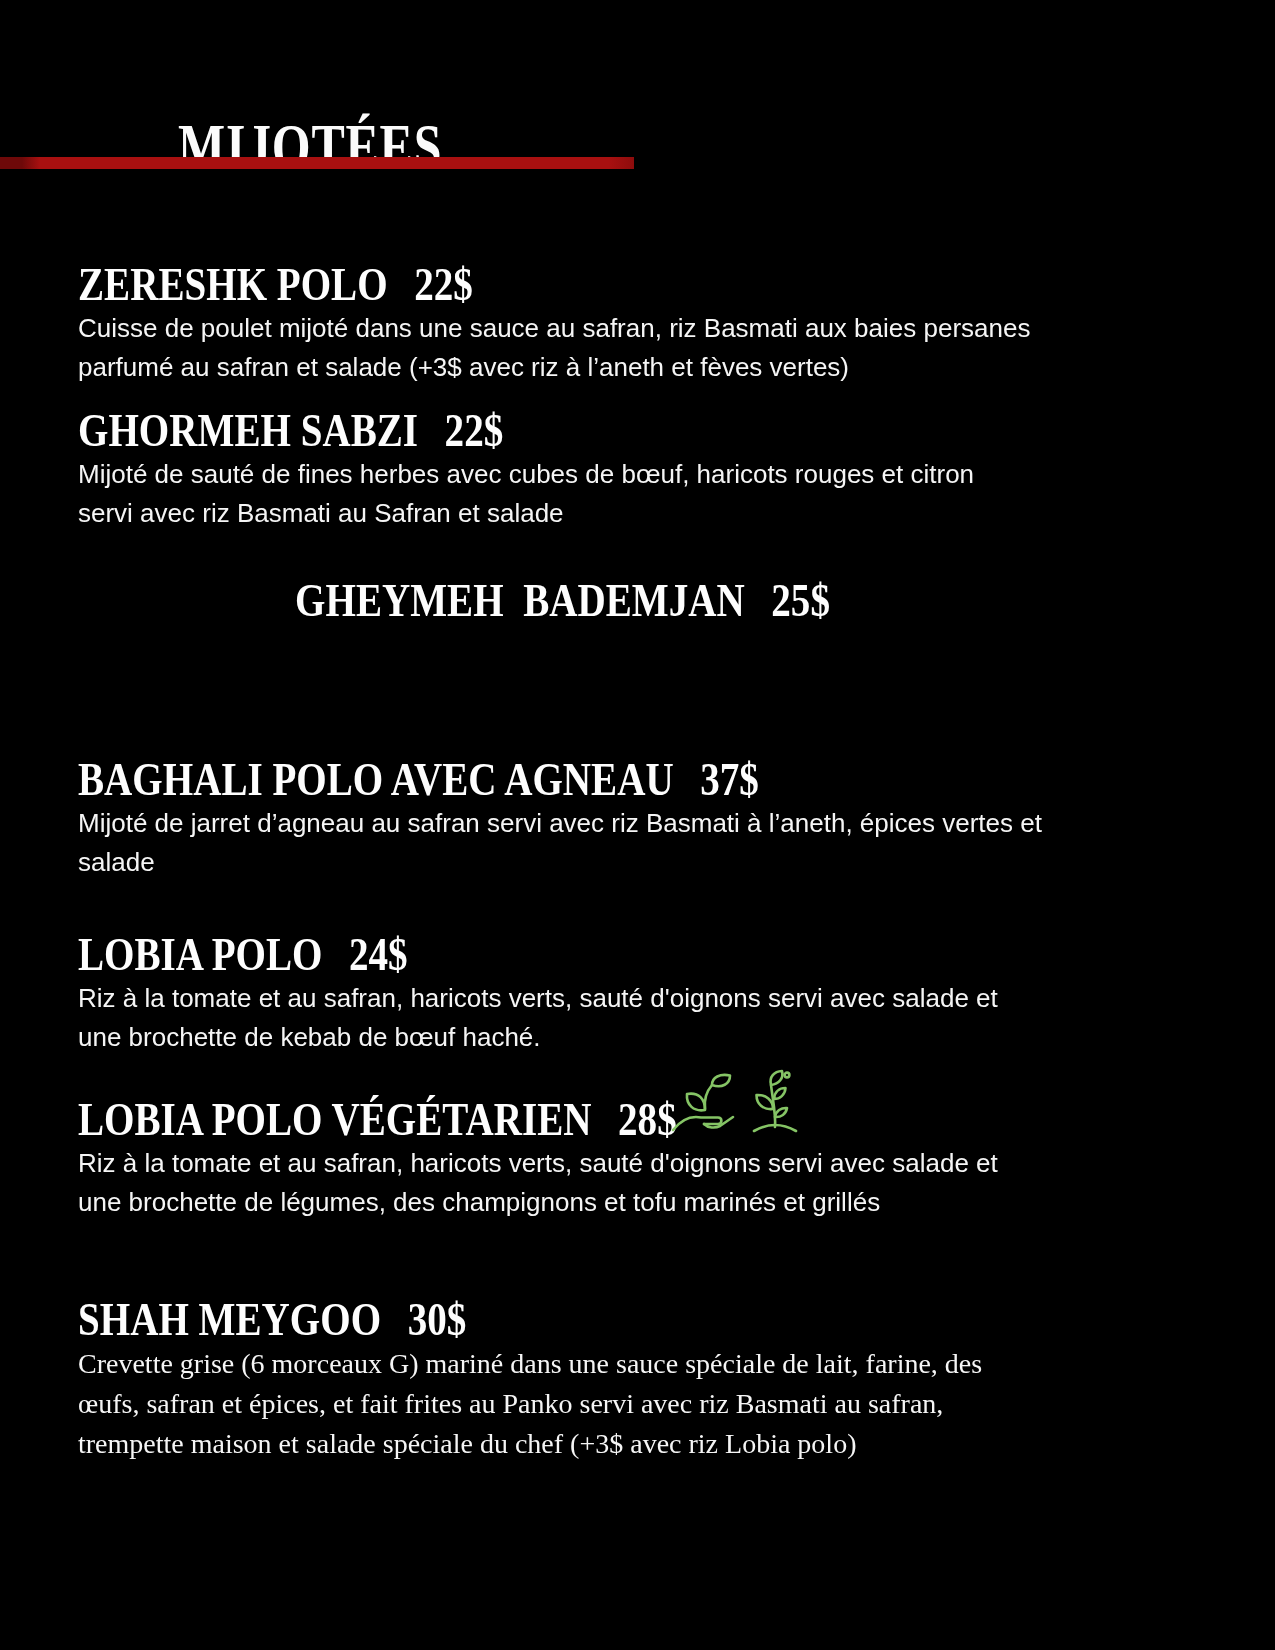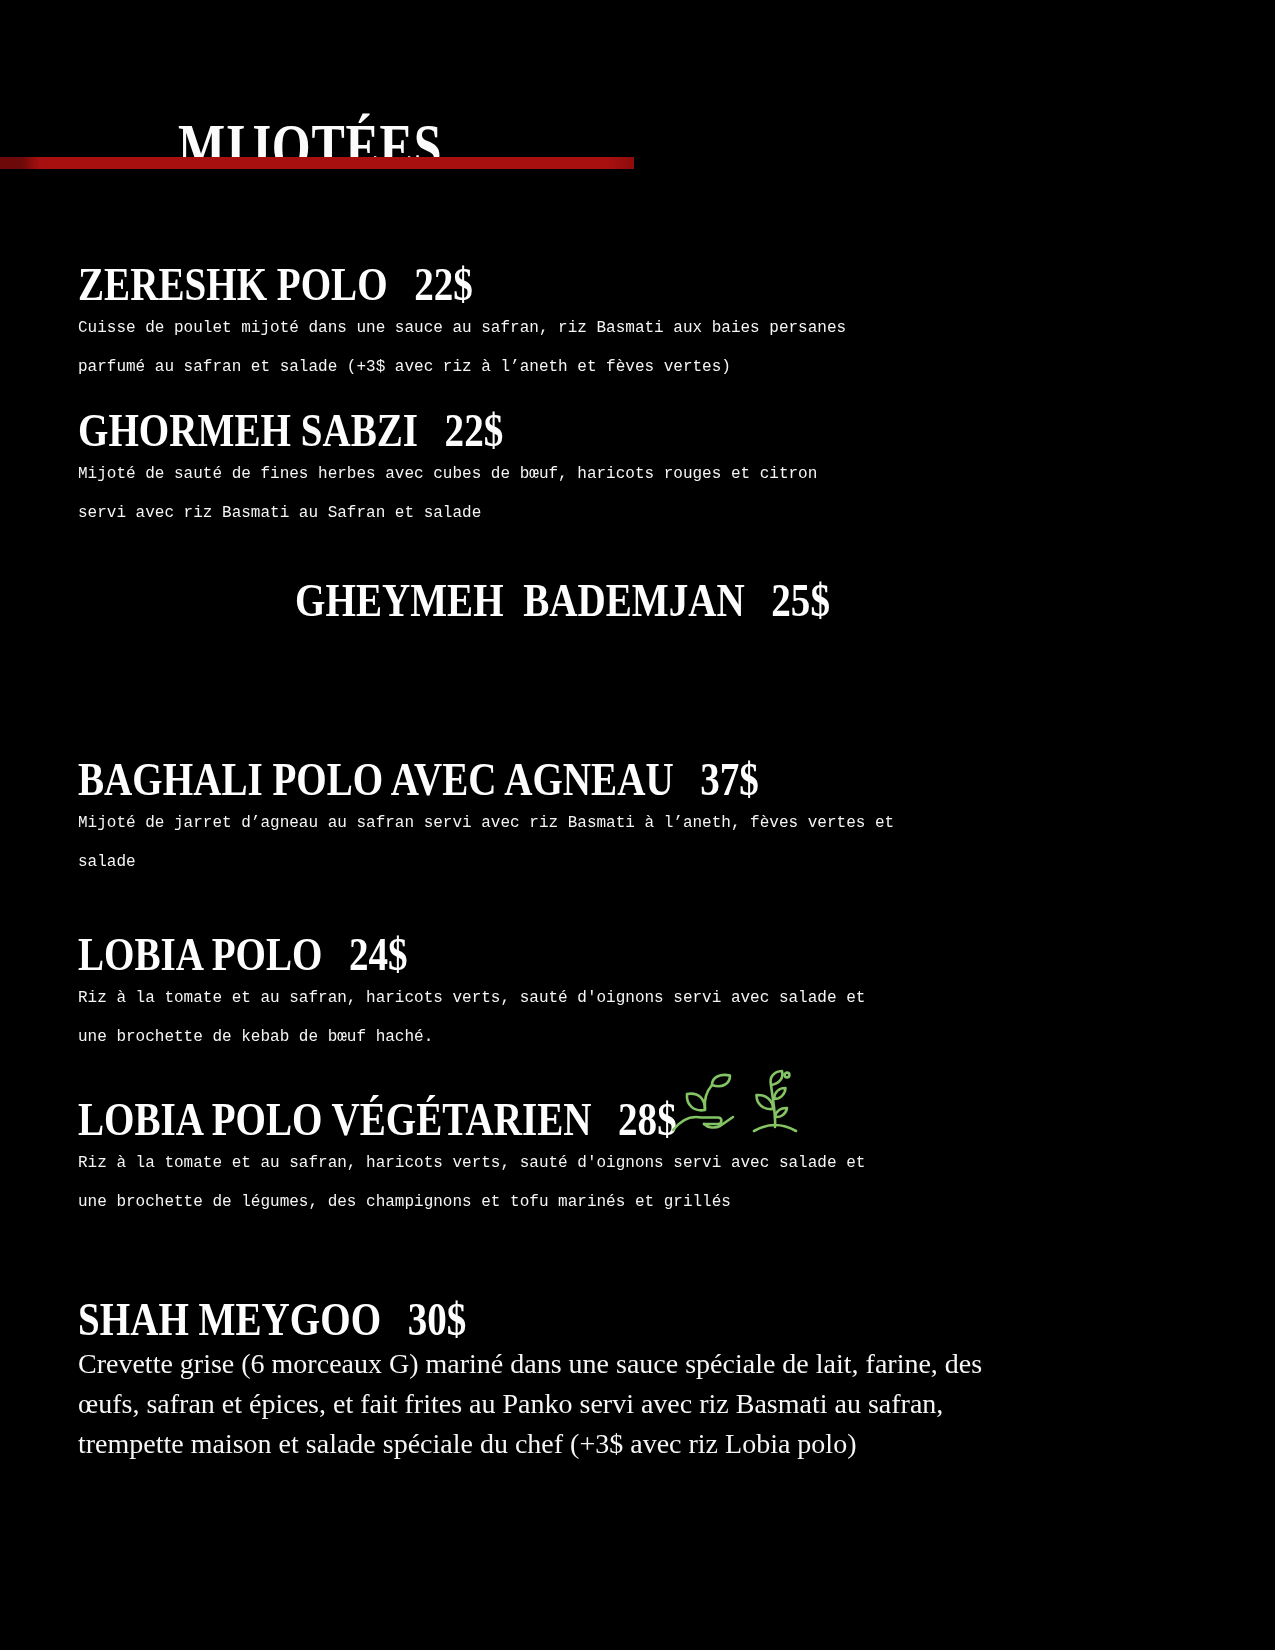--- a/index.html
+++ b/index.html
@@ -57,22 +57,22 @@
     transform: scaleX(0.85);
     transform-origin: left top;
     white-space: pre;
     color: #fdfdfd;
   }
   .item-price {
     margin-left: 0.68em;
   }
   .item-desc {
     margin-top: 1px;
-    font-family: Liberation Mono, monospace;
-    font-size: 16px;
+    font-family: Liberation Sans, sans-serif;
+    font-size: 26px;
     line-height: 39px;
     color: #f5f5f5;
     white-space: pre-line;
   }
   .item-desc.serif {
     font-family: "Liberation Serif", serif;
     font-size: 28px;
     line-height: 40px;
   }
   .veg-icons {
@@ -104,21 +104,21 @@
   <div class="item-desc">Mijoté de sauté de fines herbes avec cubes de bœuf, haricots rouges et citron
 servi avec riz Basmati au Safran et salade</div>
 </section>
 
 <section class="menu-section s3">
   <div class="item-heading"><span>GHEYMEH  BADEMJAN</span><span class="item-price">25$</span></div>
 </section>
 
 <section class="menu-section s4">
   <div class="item-heading"><span>BAGHALI POLO AVEC AGNEAU</span><span class="item-price">37$</span></div>
-  <div class="item-desc">Mijoté de jarret d’agneau au safran servi avec riz Basmati à l’aneth, fèves vertes et
+  <div class="item-desc">Mijoté de jarret d’agneau au safran servi avec riz Basmati à l’aneth, épices vertes et
 salade</div>
 </section>
 
 <section class="menu-section s5">
   <div class="item-heading"><span>LOBIA POLO</span><span class="item-price">24$</span></div>
   <div class="item-desc">Riz à la tomate et au safran, haricots verts, sauté d'oignons servi avec salade et
 une brochette de kebab de bœuf haché.</div>
 </section>
 
 <section class="menu-section s6">

